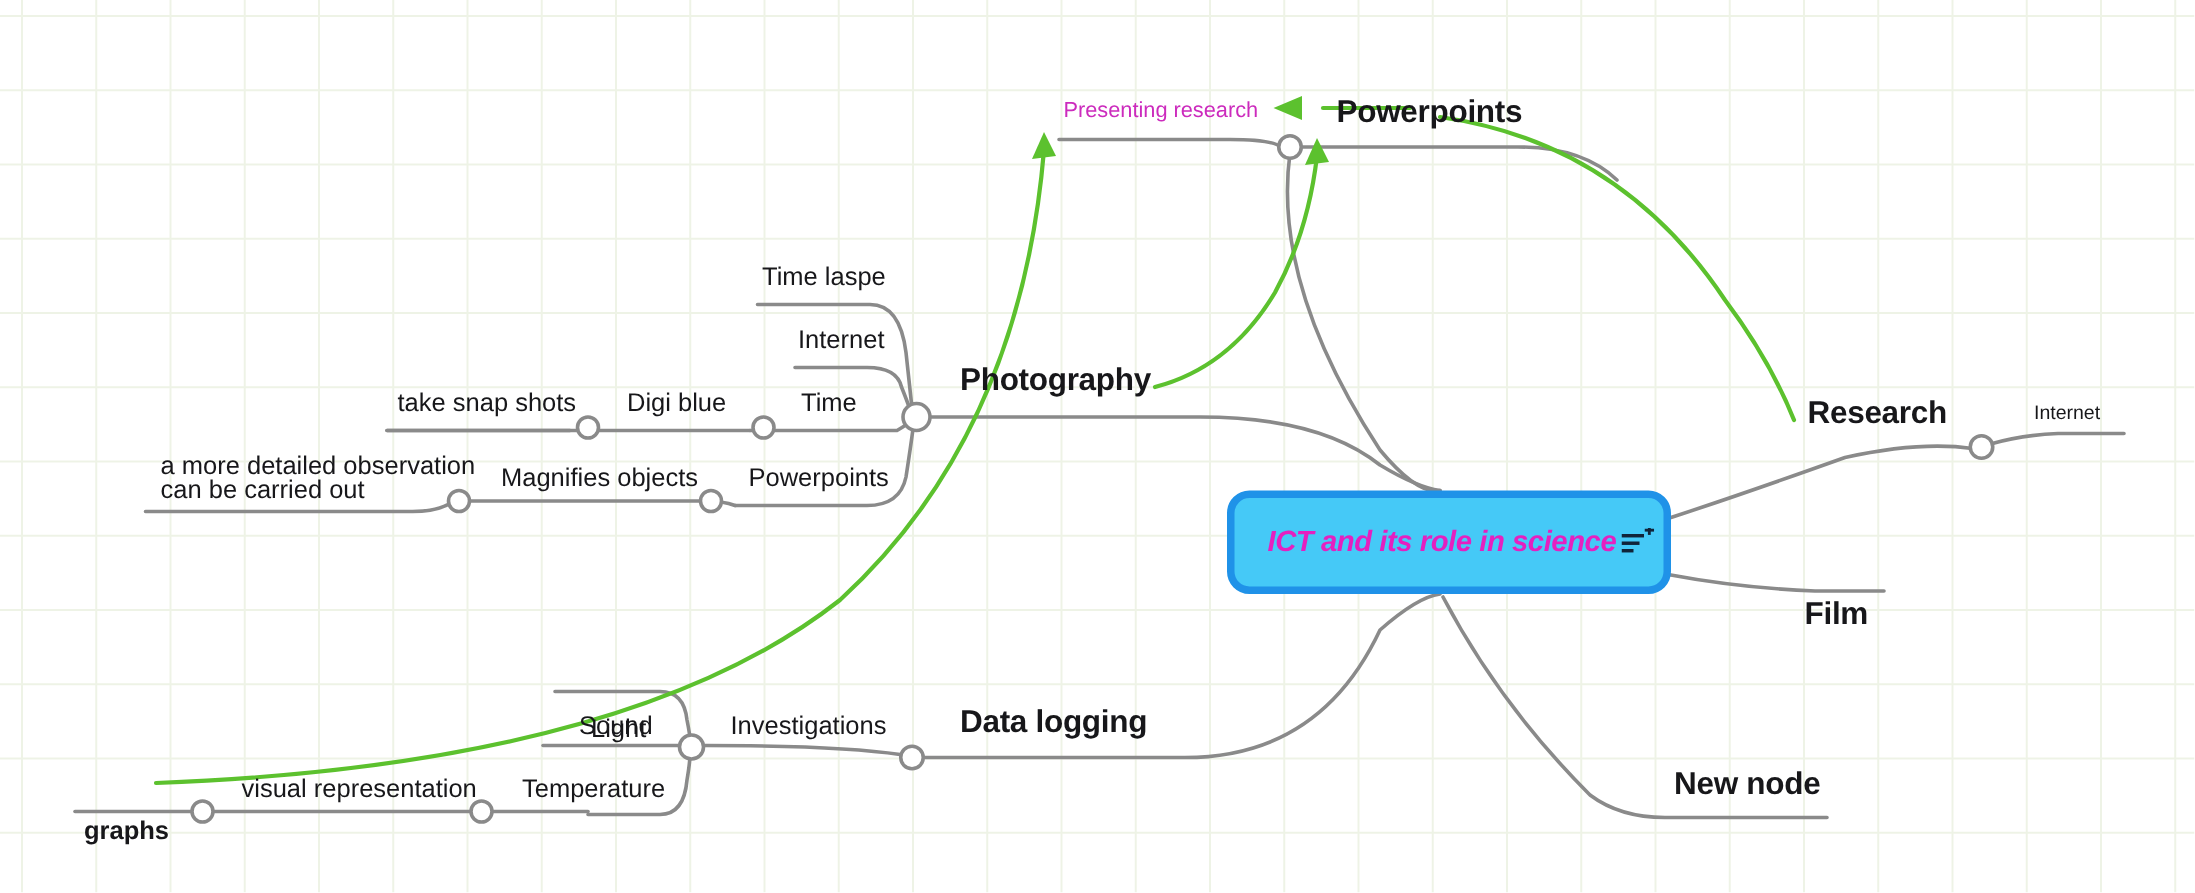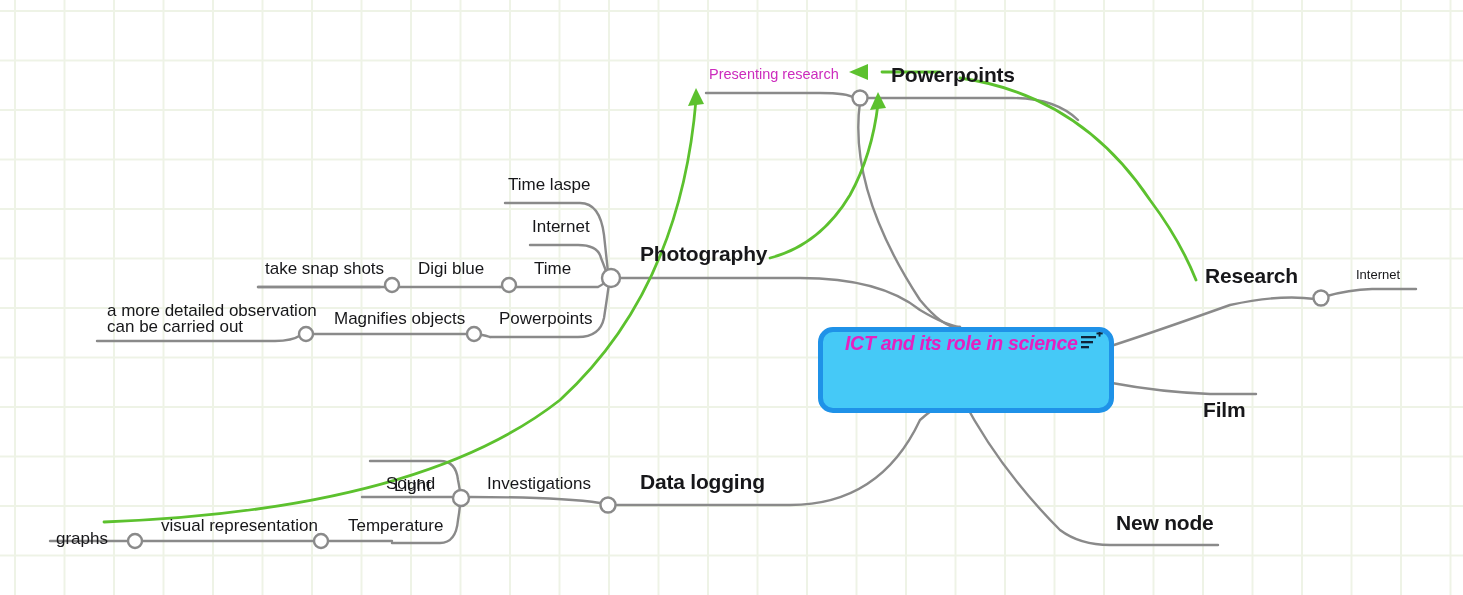--- a/index.html
+++ b/index.html
@@ -49,27 +49,27 @@
   }
   .lbl.accent {
     font-size: 14.5px;
     color: #cc2bbd;
   }
   #root-node {
     position: absolute;
     left: 818px;
     top: 327px;
     width: 296px;
-    height: 86px;
+    height: 69px;
     box-sizing: border-box;
     border: 5px solid #1f92e8;
     border-radius: 15px;
     background: #45c9f7;
     display: flex;
-    align-items: flex-start;
+    align-items: center;
     padding: 0 16px 0 22px;
   }
   #root-title {
     flex: 1;
     font-size: 19.5px;
     font-weight: bold;
     font-style: italic;
     color: #e520c0;
     letter-spacing: -0.3px;
     white-space: pre;
@@ -183,17 +183,17 @@
   <div class="lbl small" style="left:1356px; top:267px;">Internet</div>
 
   <div class="lbl main" style="left:1203px; top:357px;margin-top:40px;">Film</div>
 
   <div class="lbl main" style="left:640px; top:469px;">Data logging</div>
   <div class="lbl sub" style="left:487px; top:473px;">Investigations</div>
   <div class="lbl sub" style="left:394px; top:431px;margin-top:44px;">Light</div>
   <div class="lbl sub" style="left:386px; top:473px;">Sound</div>
   <div class="lbl sub" style="left:348px; top:515px;">Temperature</div>
   <div class="lbl sub" style="left:161px; top:515px;">visual representation</div>
-  <div class="lbl sub" style="left:56px; top:528px;">graphs</div>
+  <div class="lbl sub" style="left:56px; top:543px;font-weight:bold;">graphs</div>
 
   <div class="lbl main" style="left:1116px; top:510px;">New node</div>
 
 </div>
 
 </body></html>

